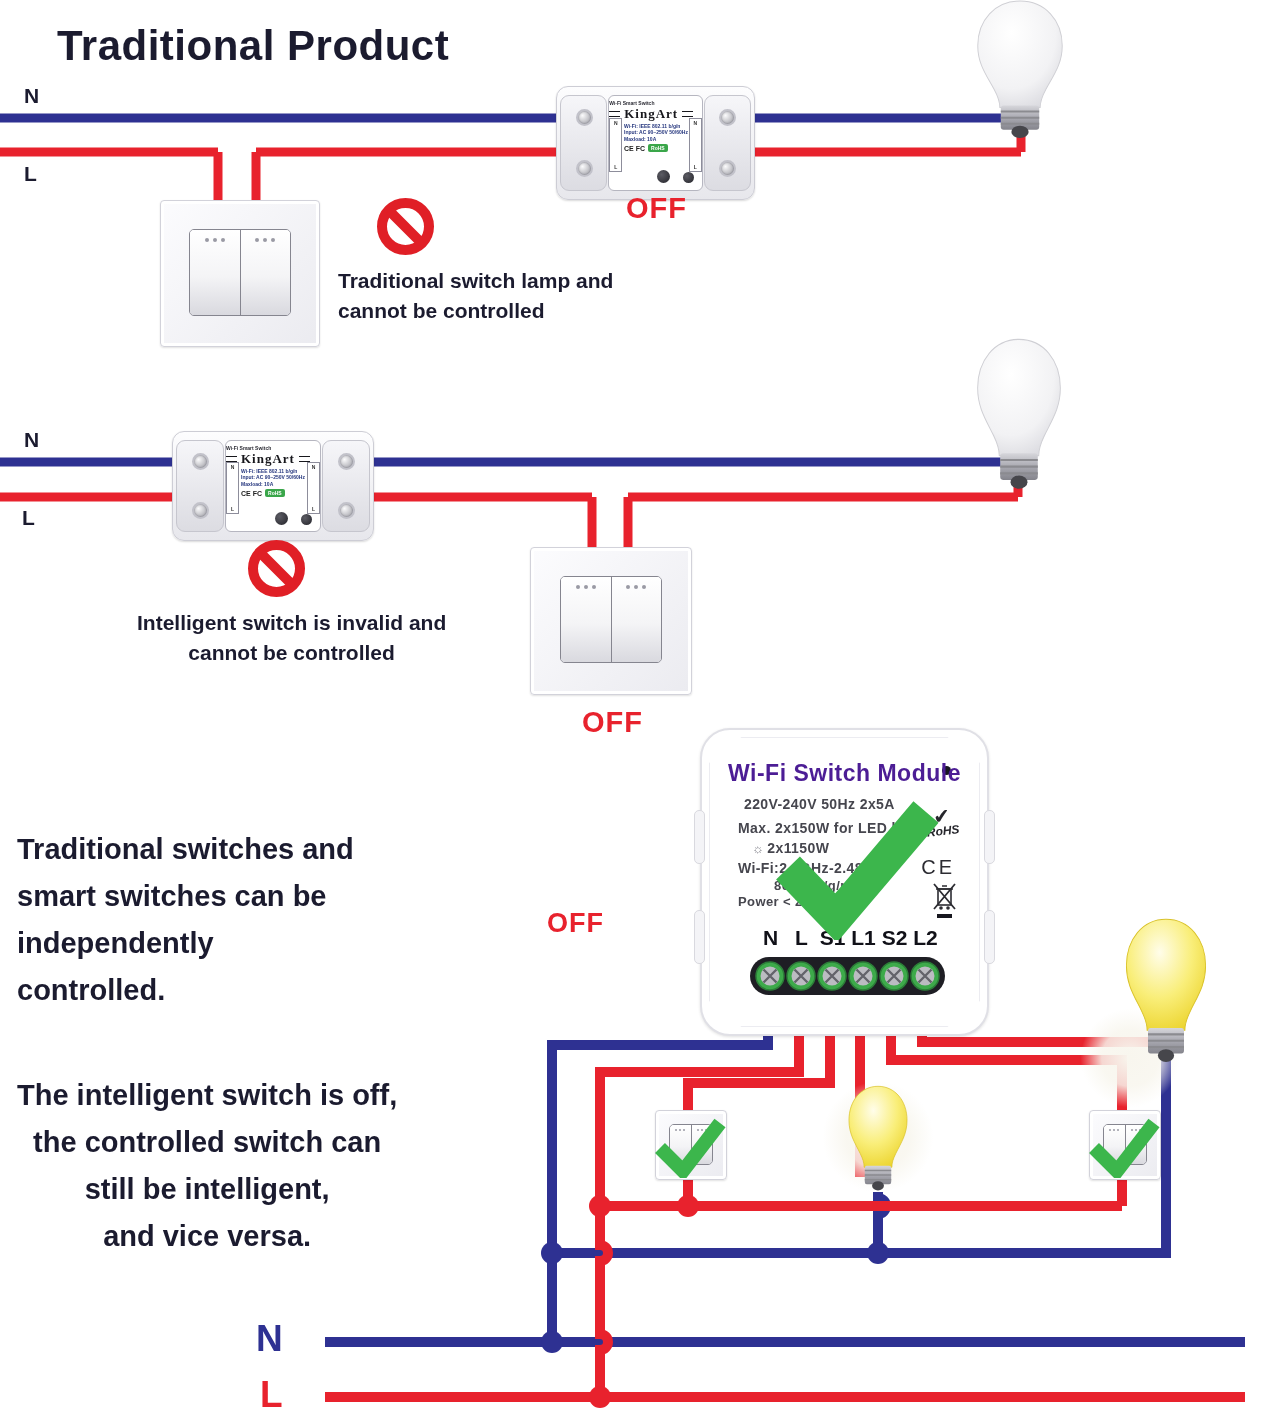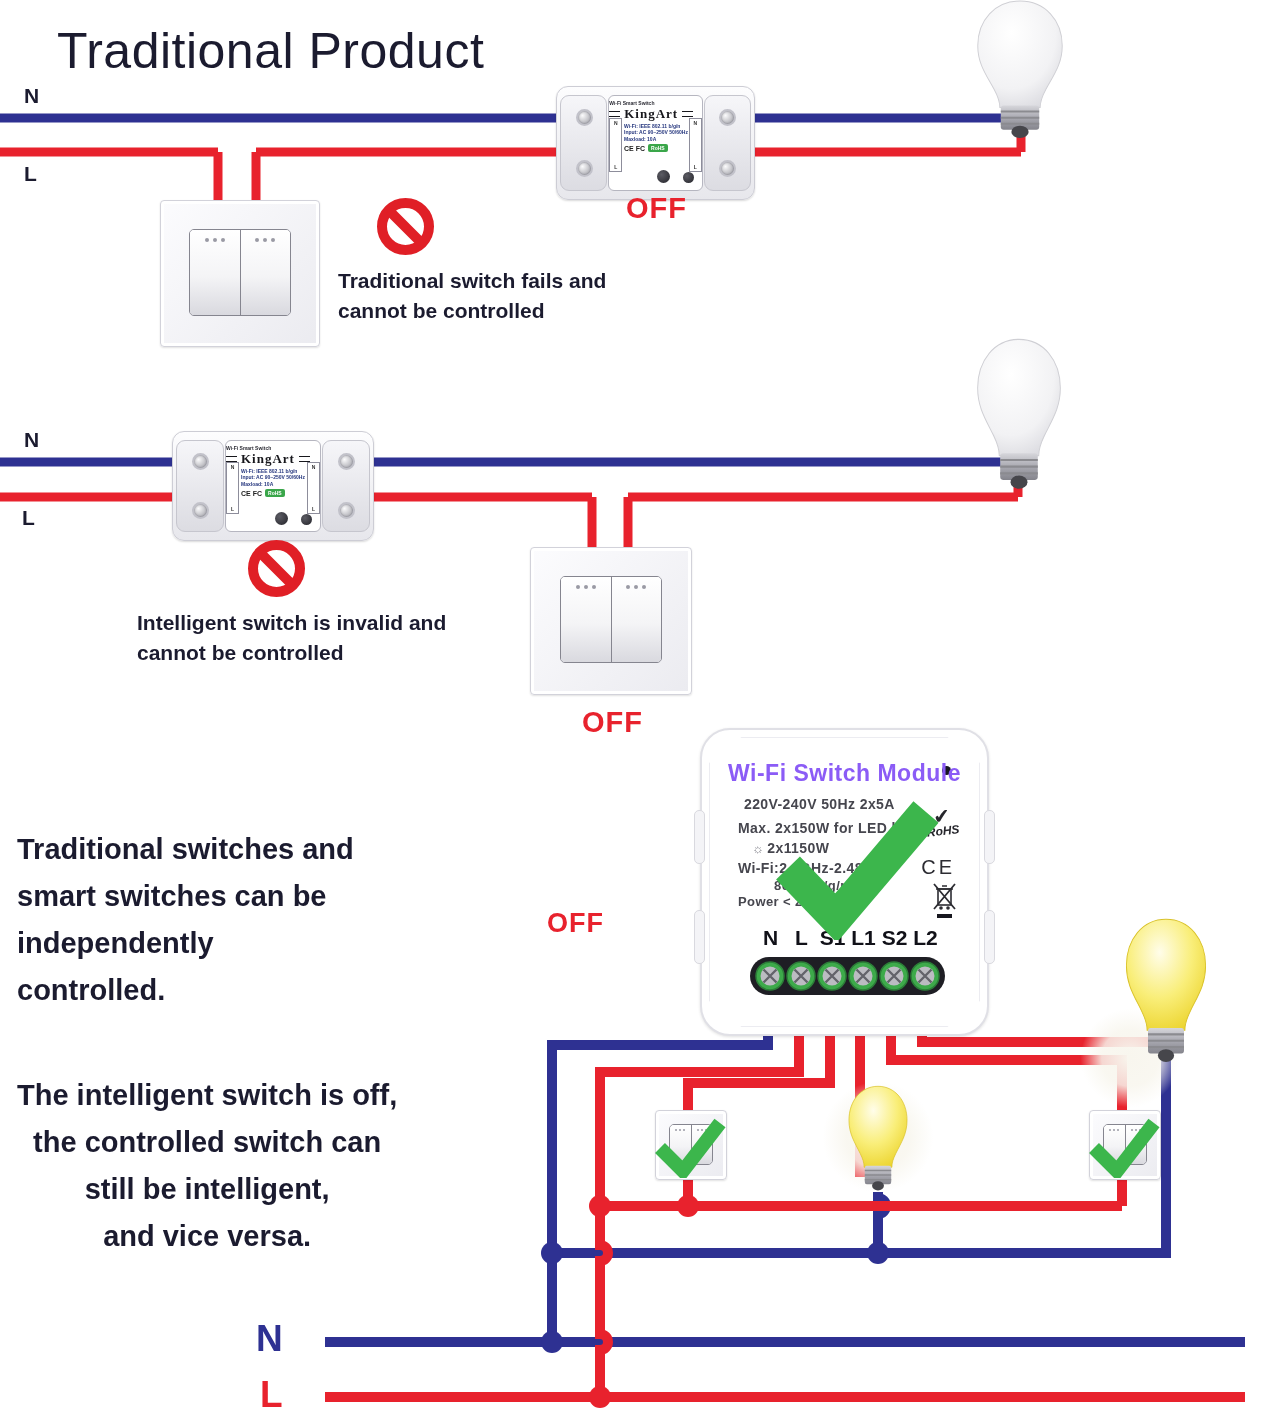--- a/index.html
+++ b/index.html
@@ -2,21 +2,21 @@
 <html style="--wire_blue: #2e3192; --wire_red: #e8222d; --off_red: #e8222d; --prohibit_red: #e01f26; --check_green: #3cb64c; --text_dark: #1b1b2f;"><head>
 <meta charset="utf-8">
 <style>
   html,body{margin:0;padding:0;background:#fff;}
   #canvas{
     position:relative;width:1280px;height:1414px;background:#ffffff;overflow:hidden;
     font-family:"Liberation Sans","DejaVu Sans",sans-serif;color:var(--text_dark,#1b1b2f);
   }
   .abs{position:absolute;}
   
-  .main-title{font-size:50px;font-weight:400;letter-spacing:0.5px;color:var(--text_dark,#1b1b2f);}
+  .main-title{font-size:42px;font-weight:700;letter-spacing:0.5px;color:var(--text_dark,#1b1b2f);}
   .wire-label{font-size:21px;font-weight:800;color:var(--text_dark,#1b1b2f);}
   .caption{font-size:21px;font-weight:700;line-height:30px;color:var(--text_dark,#1b1b2f);}
   .off{font-size:29px;font-weight:800;color:var(--off_red,#e8222d);letter-spacing:1px;text-align:right;}
   .para{font-size:29px;font-weight:600;line-height:47px;color:var(--text_dark,#1b1b2f);}
   .rail-label-n{font-size:37px;font-weight:800;color:var(--wire_blue,#2e3192);}
   .rail-label-l{font-size:37px;font-weight:800;color:var(--wire_red,#e8222d);}
   
   svg.wires{position:absolute;left:0;top:0;}
   .st-blue{stroke:var(--wire_blue,#2e3192);fill:none;}
   .st-red{stroke:var(--wire_red,#e8222d);fill:none;}
@@ -55,21 +55,21 @@
   .ws-dots{position:absolute;top:10%;left:50%;transform:translateX(-50%);display:flex;gap:4px;}
   .ws-dot{width:4px;height:4px;border-radius:50%;background:#9a9aa4;}
   .mini .ws-dots{gap:2px;} .mini .ws-dot{width:2px;height:2px;}
   
   .glow{border-radius:50%;background:radial-gradient(circle,rgba(248,246,238,1) 0%,rgba(248,246,238,.85) 40%,rgba(248,246,238,0) 70%);}
   
   .module{background:#ffffff;border:2px solid #e0e0e6;border-radius:30px;box-shadow:0 1px 3px rgba(0,0,0,.12);}
   .mod-inner{position:absolute;inset:7px;border:1px solid #ececf1;border-radius:24px;
     clip-path:polygon(12% 0,88% 0,100% 9%,100% 91%,88% 100%,12% 100%,0 91%,0 9%);}
   .mod-tab{position:absolute;width:9px;height:52px;background:#f4f4f7;border:1px solid #d9d9df;border-radius:5px;}
-  .mod-title{position:absolute;left:0;right:0;top:30px;text-align:center;font-size:23px;font-weight:800;color:#8b5cf6;letter-spacing:0.5px;}
+  .mod-title{position:absolute;left:0;right:0;top:30px;text-align:center;font-size:23px;font-weight:800;color:#4c1d95;letter-spacing:0.5px;}
   .mod-dot{position:absolute;width:9px;height:9px;border-radius:50%;background:#17171f;}
   .mod-spec{position:absolute;font-size:14px;font-weight:700;color:#46464e;letter-spacing:0.4px;white-space:nowrap;}
   .mod-sun{color:#8a8a92;font-size:13px;margin-right:3px;}
   .mod-rohs{position:absolute;text-align:center;color:#26262c;transform:rotate(-6deg);}
   .mod-rohs .chk{font-size:20px;font-weight:900;line-height:16px;}
   .mod-rohs .txt{font-size:12px;font-weight:800;font-style:italic;}
   .mod-ce{position:absolute;font-size:20px;font-weight:500;letter-spacing:3px;color:#2c2c32;}
   .mod-terms{position:absolute;display:flex;}
   .mod-term{width:31px;text-align:center;font-size:21px;font-weight:800;color:#111118;}
   
@@ -189,21 +189,21 @@
             <span class="ws-dot"></span>
             <span class="ws-dot"></span>
           </div>
       </div>
     </div>
   </div>
 
   <div class="abs prohibit" style="left:377px;top:198px;width:37px;height:37px;"></div>
 
   <div class="abs caption" style="left:338px;top:266px;">
-    <div>Traditional switch fails and</div>
+    <div>Traditional switch lamp and</div>
     <div>cannot be controlled</div>
   </div>
 
   <div class="abs off" style="left:626px;top:192px;">OFF</div>
 
   <svg class="abs" style="left:972px;top:-2px;" width="96" height="142" viewBox="0 0 100 140" preserveAspectRatio="none">
     <path d="M50,3 C76,3 94,22 94,47 C94,65 85,76 77,90 C73,97 71,102 71,108 L29,108 C29,102 27,97 23,90 C15,76 6,65 6,47 C6,22 24,3 50,3 Z" fill="url(#glassW)" stroke="#cfcfd4" stroke-width="1"></path>
     <rect x="30" y="106" width="40" height="24" rx="3" fill="url(#sockG)"></rect>
     <path d="M30,112 H70 M30,118 H70 M30,124 H70" stroke="#8b8b90" stroke-width="2"></path>
     <ellipse cx="50" cy="132" rx="9" ry="6" fill="#46464b"></ellipse>
@@ -245,21 +245,21 @@
     <div class="ka-io" style="right:26.5%;">
       <span>N</span>
       <span>L</span>
     </div>
     <span class="ka-btn" style="left:51%;bottom:14%;width:13px;height:13px;"></span>
     <span class="ka-btn" style="left:64%;bottom:14%;width:11px;height:11px;"></span>
   </div>
 
   <div class="abs prohibit" style="left:248px;top:540px;width:37px;height:37px;"></div>
 
-  <div class="abs caption" style="left:137px;top:608px;">
+  <div class="abs caption" style="left:137px;top:608px;text-align:center;">
     <div>Intelligent switch is invalid and</div>
     <div>cannot be controlled</div>
   </div>
 
   <div class="abs wswitch" style="left:530px;top:547px;width:160px;height:146px;">
     <div class="ws-rockers">
       <div class="ws-rocker">
         <div class="ws-dots">
             <span class="ws-dot"></span>
             <span class="ws-dot"></span>

